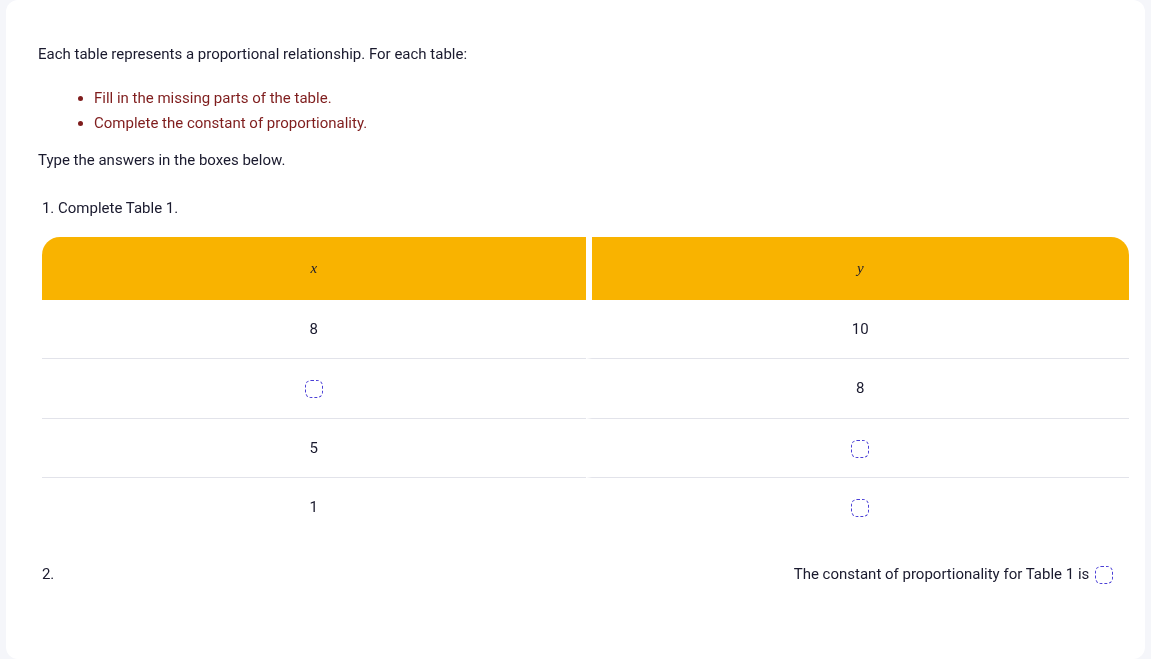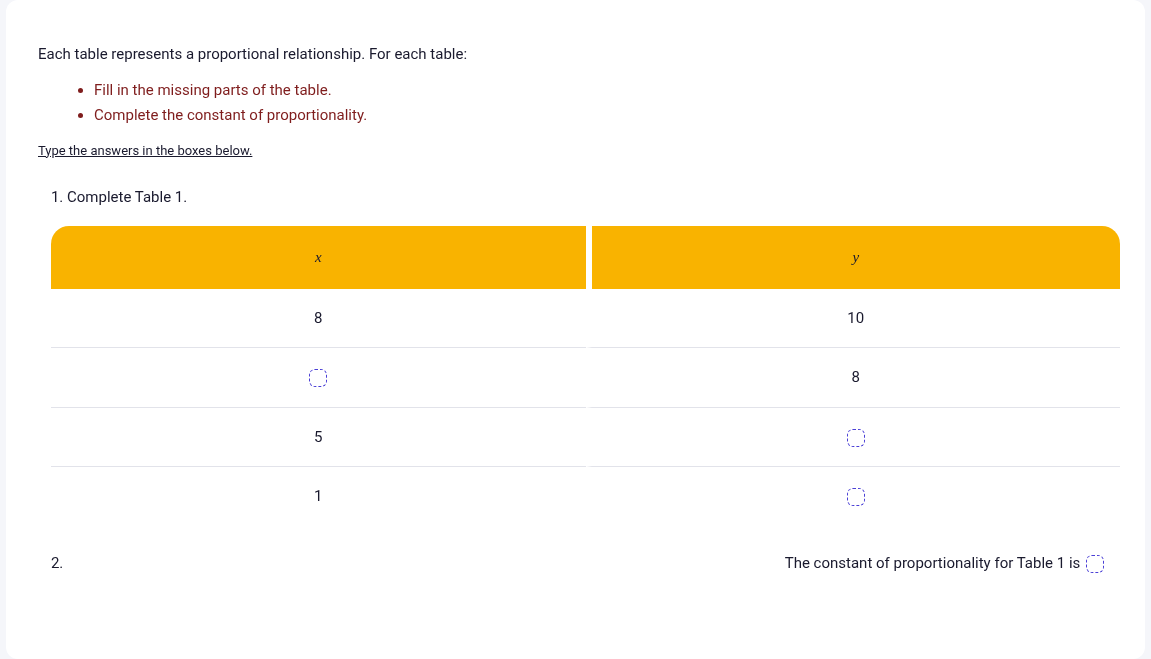--- a/index.html
+++ b/index.html
@@ -18,39 +18,38 @@
     border-radius: 12px;
     margin: 0 6px;
     padding: 28px 32px 20px 32px;
     height: 659px;
     position: relative;
   }
   .intro {
     font-size: 15px;
     line-height: 1.5;
     color: #1a1a2e;
-    margin-bottom: 12px;
+    margin-bottom: 20px;
   }
   ul.bullets {
     margin: 12px 0 14px 0;
     padding-left: 56px;
   }
   ul.bullets li {
     font-size: 15px;
     line-height: 1.7;
     color: #7f1d1d;
   }
   .instr {
-    font-size: 13px;
+    font-size: 15px;
     margin: 14px 0 28px 0;
-    text-decoration: underline;
   }
   ol.questions {
     padding-left: 20px;
-    margin: 9px;
+    margin: 0;
   }
   ol.questions > li {
     font-size: 15px;
     margin-bottom: 18px;
     line-height: 1.5;
   }
   .table-wrap {
     margin: 18px -16px 26px -16px;
   }
   table.prop {

